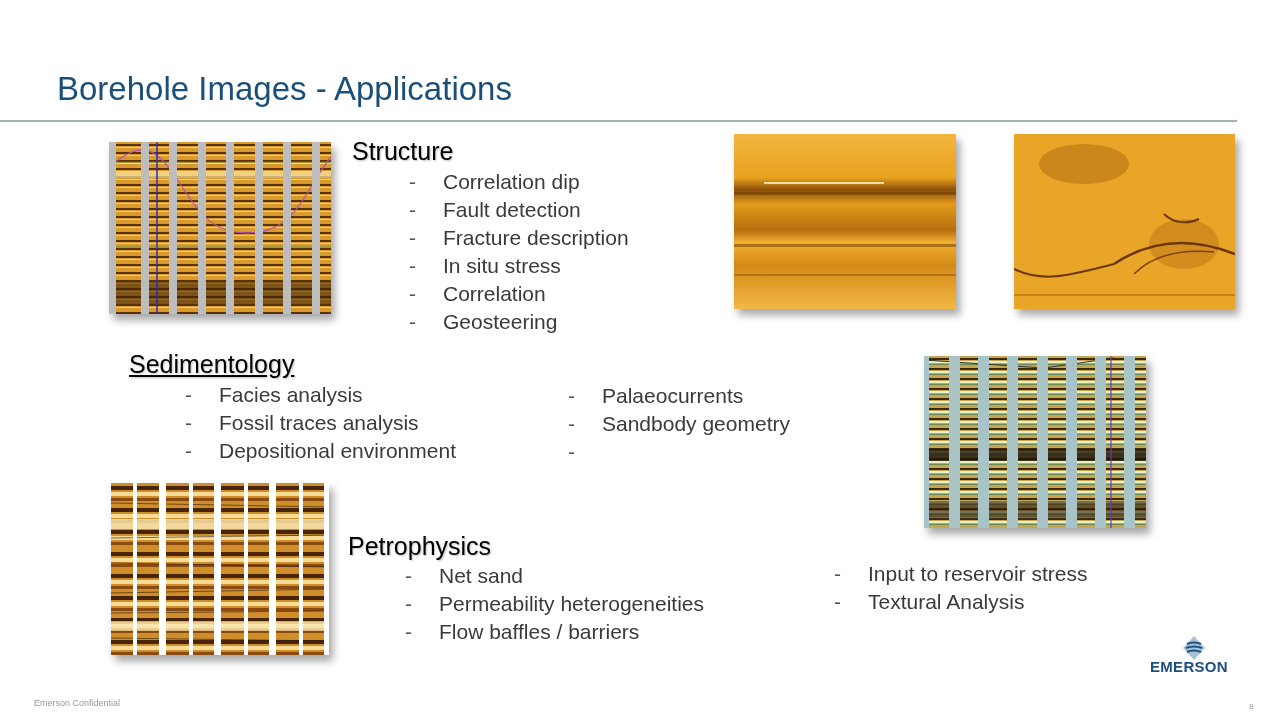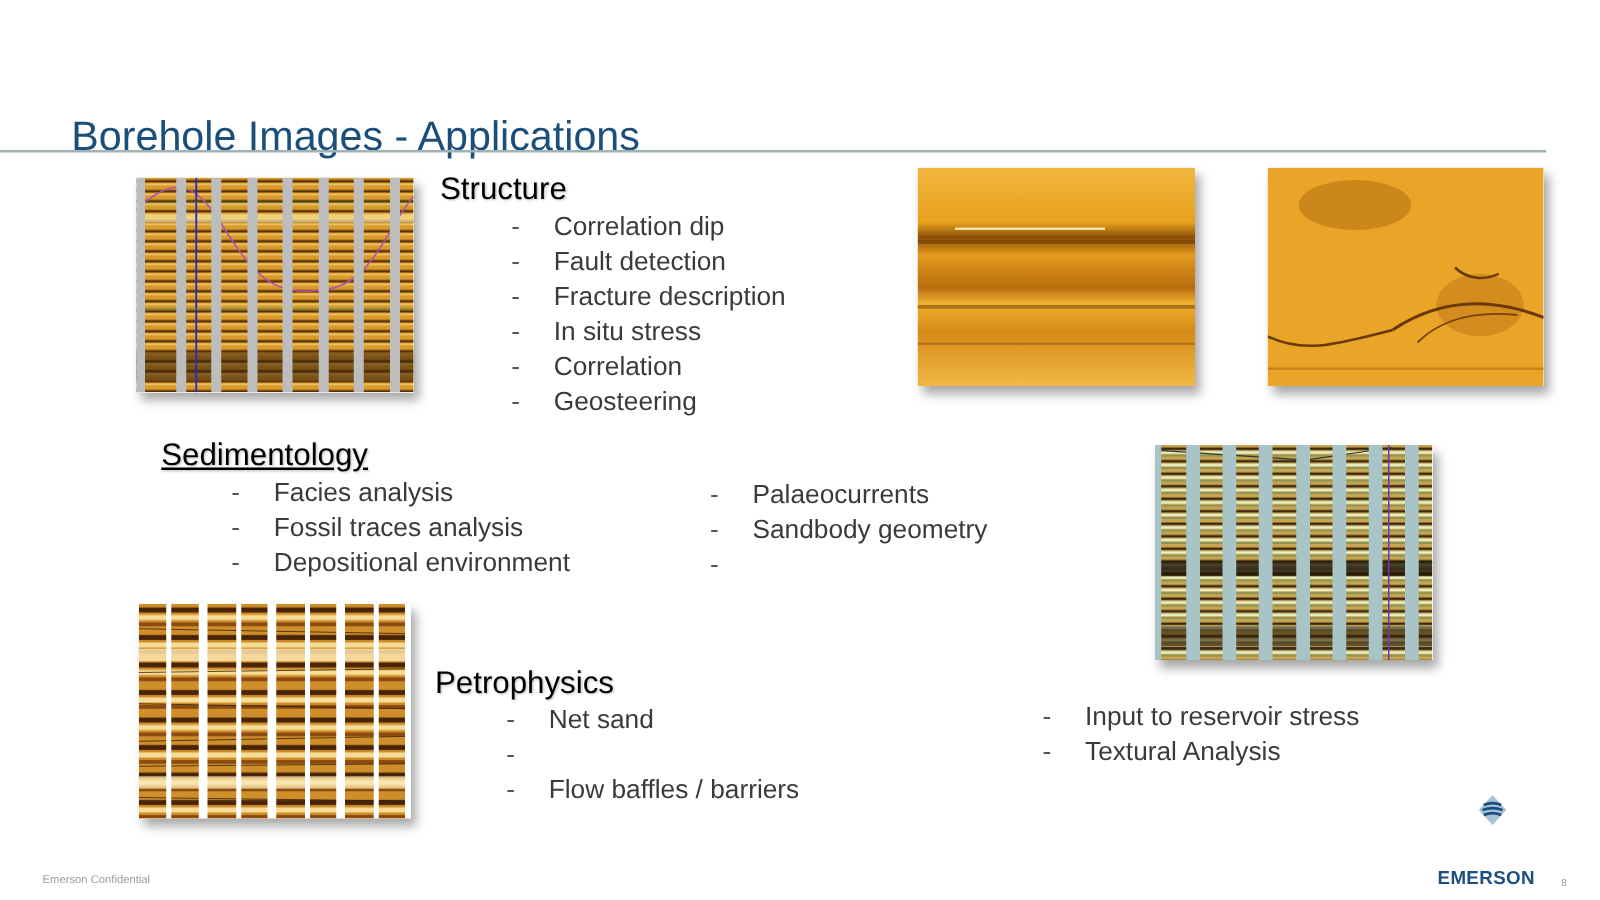--- a/index.html
+++ b/index.html
@@ -1,29 +1,29 @@
 <!DOCTYPE html>
 <html><head>
   <meta charset="utf-8">
   <style>
     html, body { margin: 0; padding: 0; }
     body { width: 1280px; height: 720px; position: relative; overflow: hidden; background: #ffffff; font-family: "Liberation Sans", sans-serif; }
     .abs { position: absolute; }
-    .title { left: 57px; top: 70px; font-size: 33px; color: #1b4f7a; white-space: nowrap; margin-top: 20px; }
+    .title { left: 57px; top: 70px; font-size: 33px; color: #1b4f7a; white-space: nowrap; }
     .rule { left: 0; top: 120px; width: 1237px; height: 2px; background: #9fb3b5; }
     .heading { font-size: 25px; color: #000000; white-space: nowrap; text-shadow: 1px 1px 2px rgba(0,0,0,0.25); }
     .list { margin: 0; padding: 0; list-style: none; }
     .list li { font-size: 21px; color: #3a3a3a; height: 28px; line-height: 28px; white-space: nowrap; position: relative; padding-left: 34px; }
     .list li .dash { position: absolute; left: 0; top: 0; color: #555; }
     .img { box-shadow: 4px 6px 8px rgba(0,0,0,0.35); overflow: hidden; }
     .img svg { display: block; width: 100%; height: 100%; }
     .footer { left: 34px; top: 698px; font-size: 9px; color: #9a9a9a; }
     .pagenum { left: 1249px; top: 702px; font-size: 8px; color: #9a9a9a; }
     .logo { left: 1150px; top: 636px; width: 90px; height: 40px; }
-    .logo-text { position: absolute; left: 0; top: 22px; font-size: 15px; font-weight: bold; color: #1c4f80; letter-spacing: 0.3px; margin-top: 36px; }
+    .logo-text { position: absolute; left: 0; top: 22px; font-size: 15px; font-weight: bold; color: #1c4f80; letter-spacing: 0.3px; }
   </style>
 </head>
 <body>
 
 <div class="abs title">Borehole Images - Applications</div>
 <div class="abs rule"></div>
 
 <div class="abs img" style="left:109px;top:142px;width:222px;height:172px;">
   <svg viewBox="0 0 222 172" preserveAspectRatio="none">
     <defs>
@@ -170,21 +170,21 @@
         <rect x="158" width="7" height="172"></rect>
       <rect x="188" width="4" height="172"></rect>
         <rect x="213" width="5" height="172"></rect>
     </g>
   </svg>
 </div>
 
 <div class="abs heading" style="left:348px;top:532px;">Petrophysics</div>
 <ul class="abs list" style="left:405px;top:562px;">
   <li><span class="dash">-</span><span>Net sand</span></li>
-  <li><span class="dash">-</span></li>
+  <li><span class="dash">-</span><span>Permeability heterogeneities</span></li>
   <li><span class="dash">-</span><span>Flow baffles / barriers</span></li>
 </ul>
 <ul class="abs list" style="left:834px;top:560px;">
   <li><span class="dash">-</span><span>Input to reservoir stress</span></li>
   <li><span class="dash">-</span><span>Textural Analysis</span></li>
 </ul>
 
 <div class="abs logo">
   <svg class="abs" style="left:33px;top:0;" width="22" height="24" viewBox="0 0 22 24">
     <polygon points="11,0 22,12 11,24 0,12" fill="#a9c3d6"></polygon>

